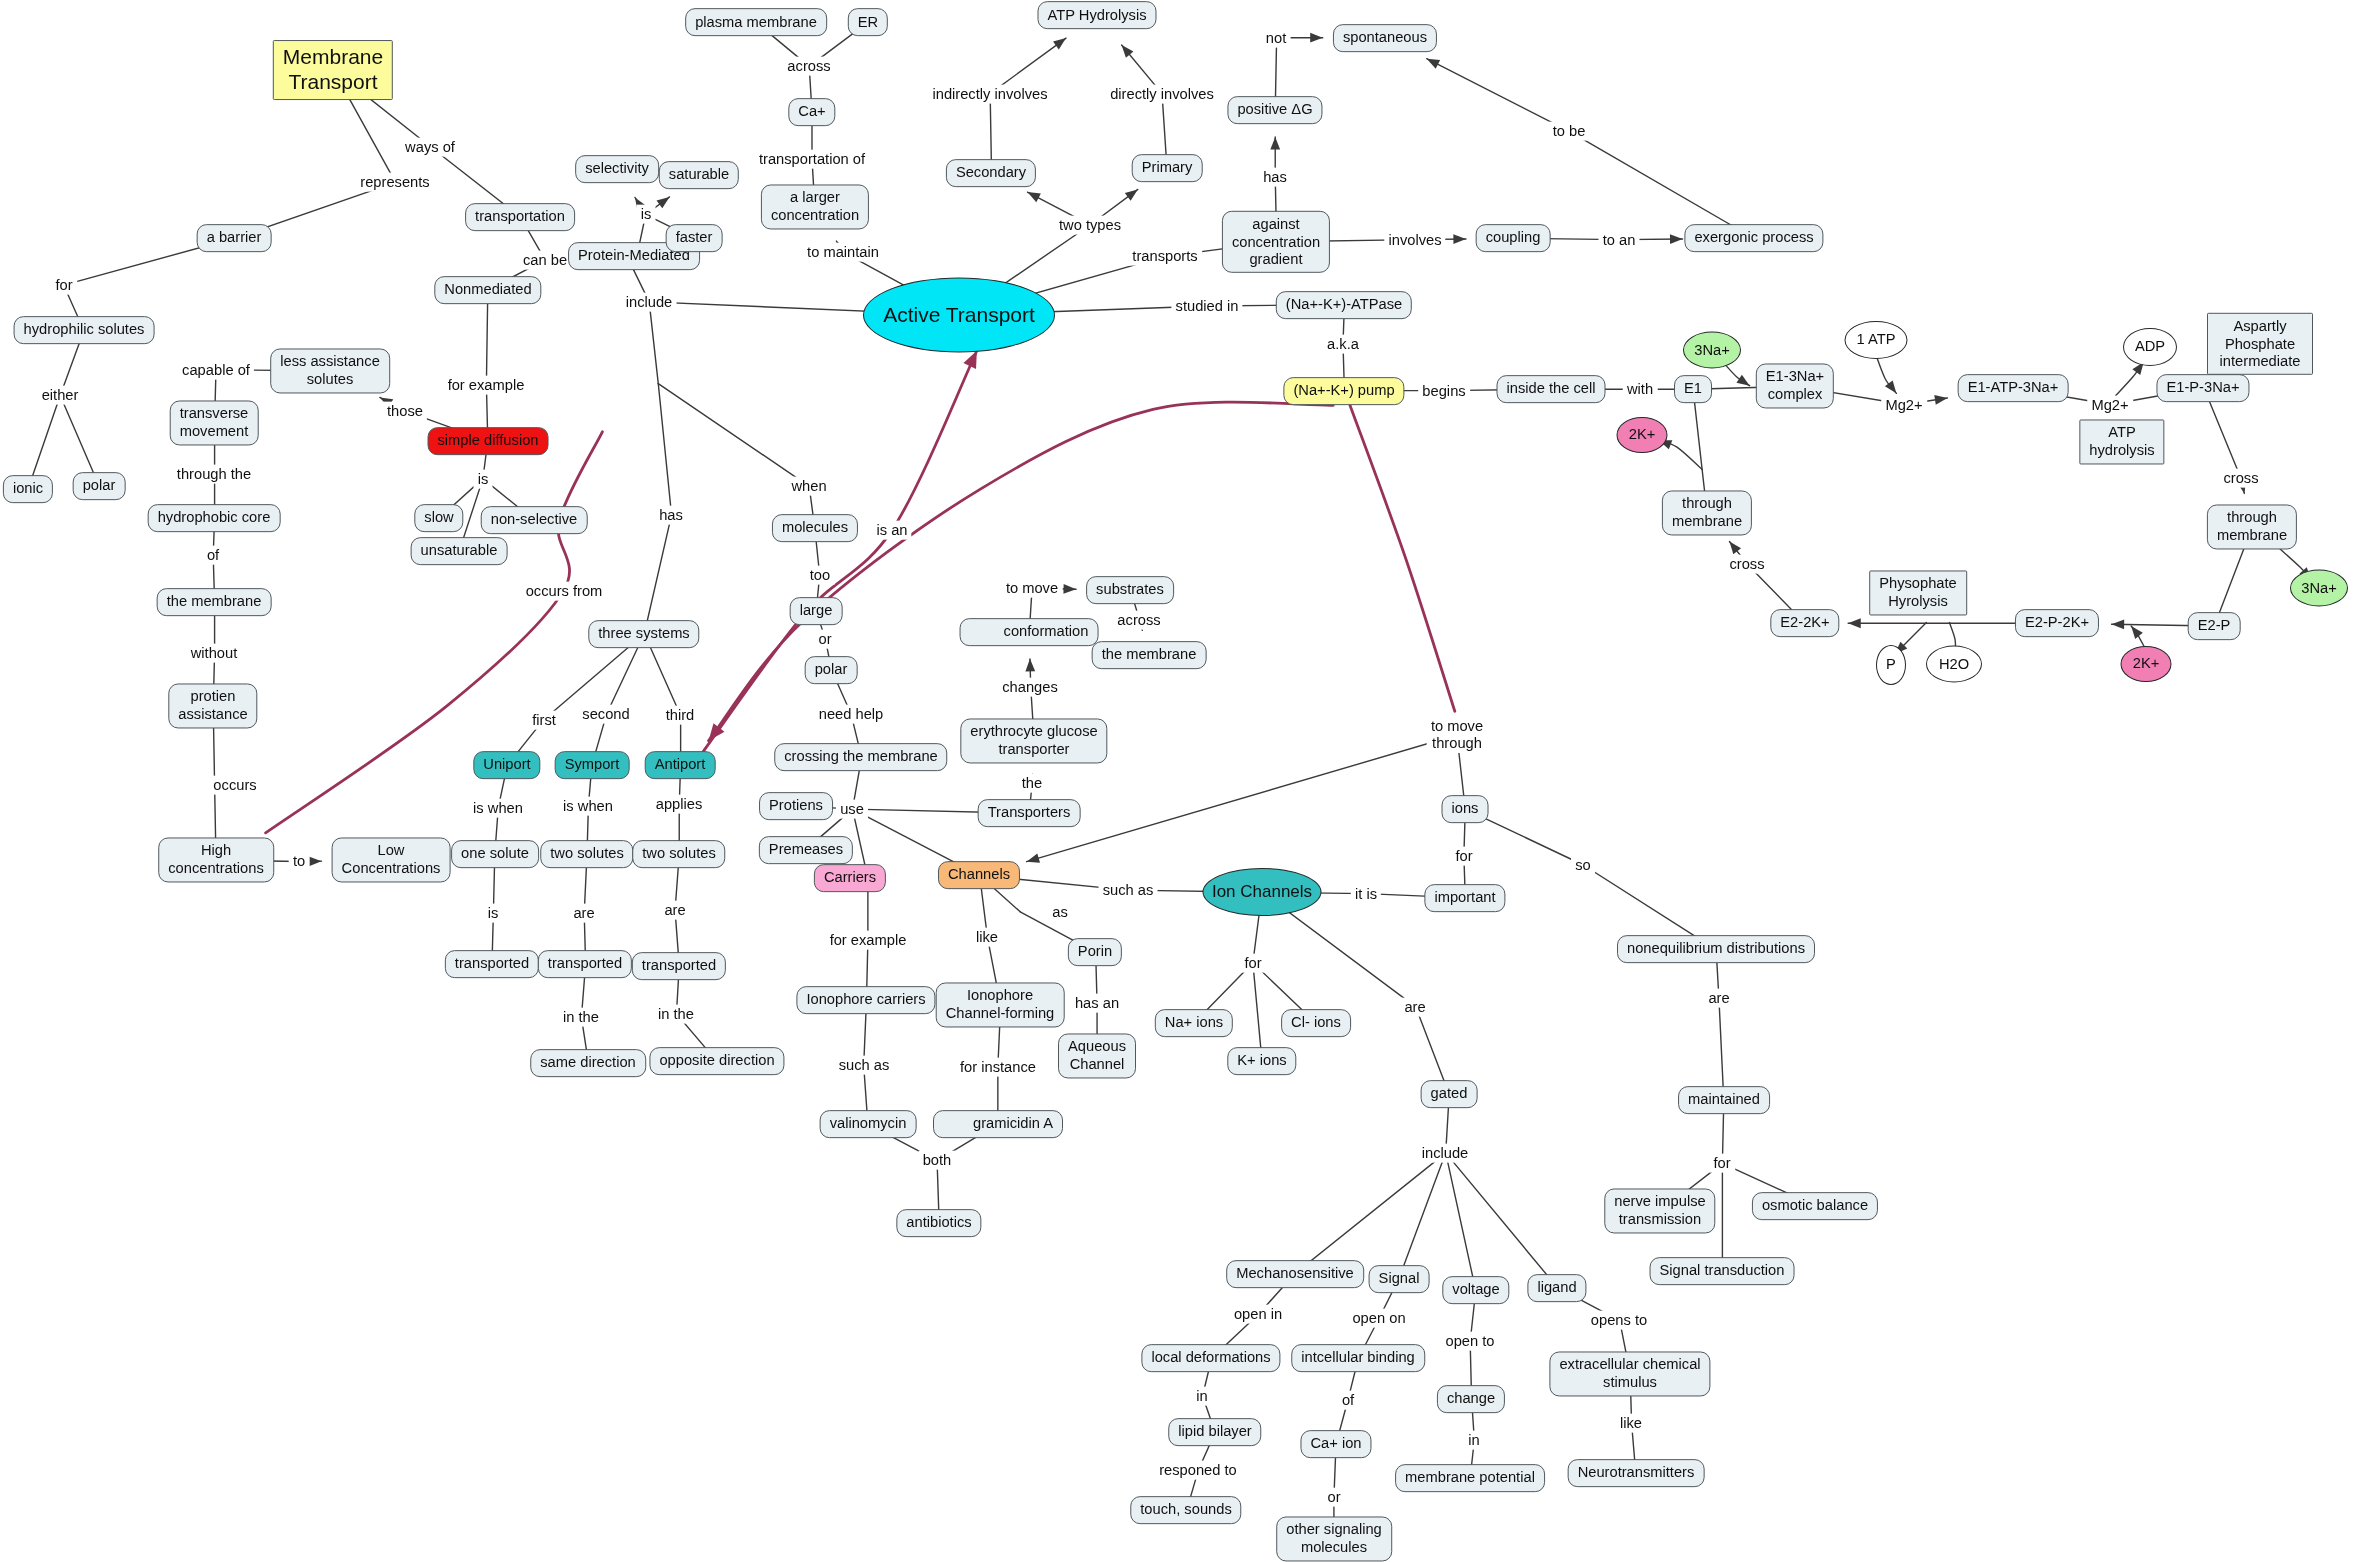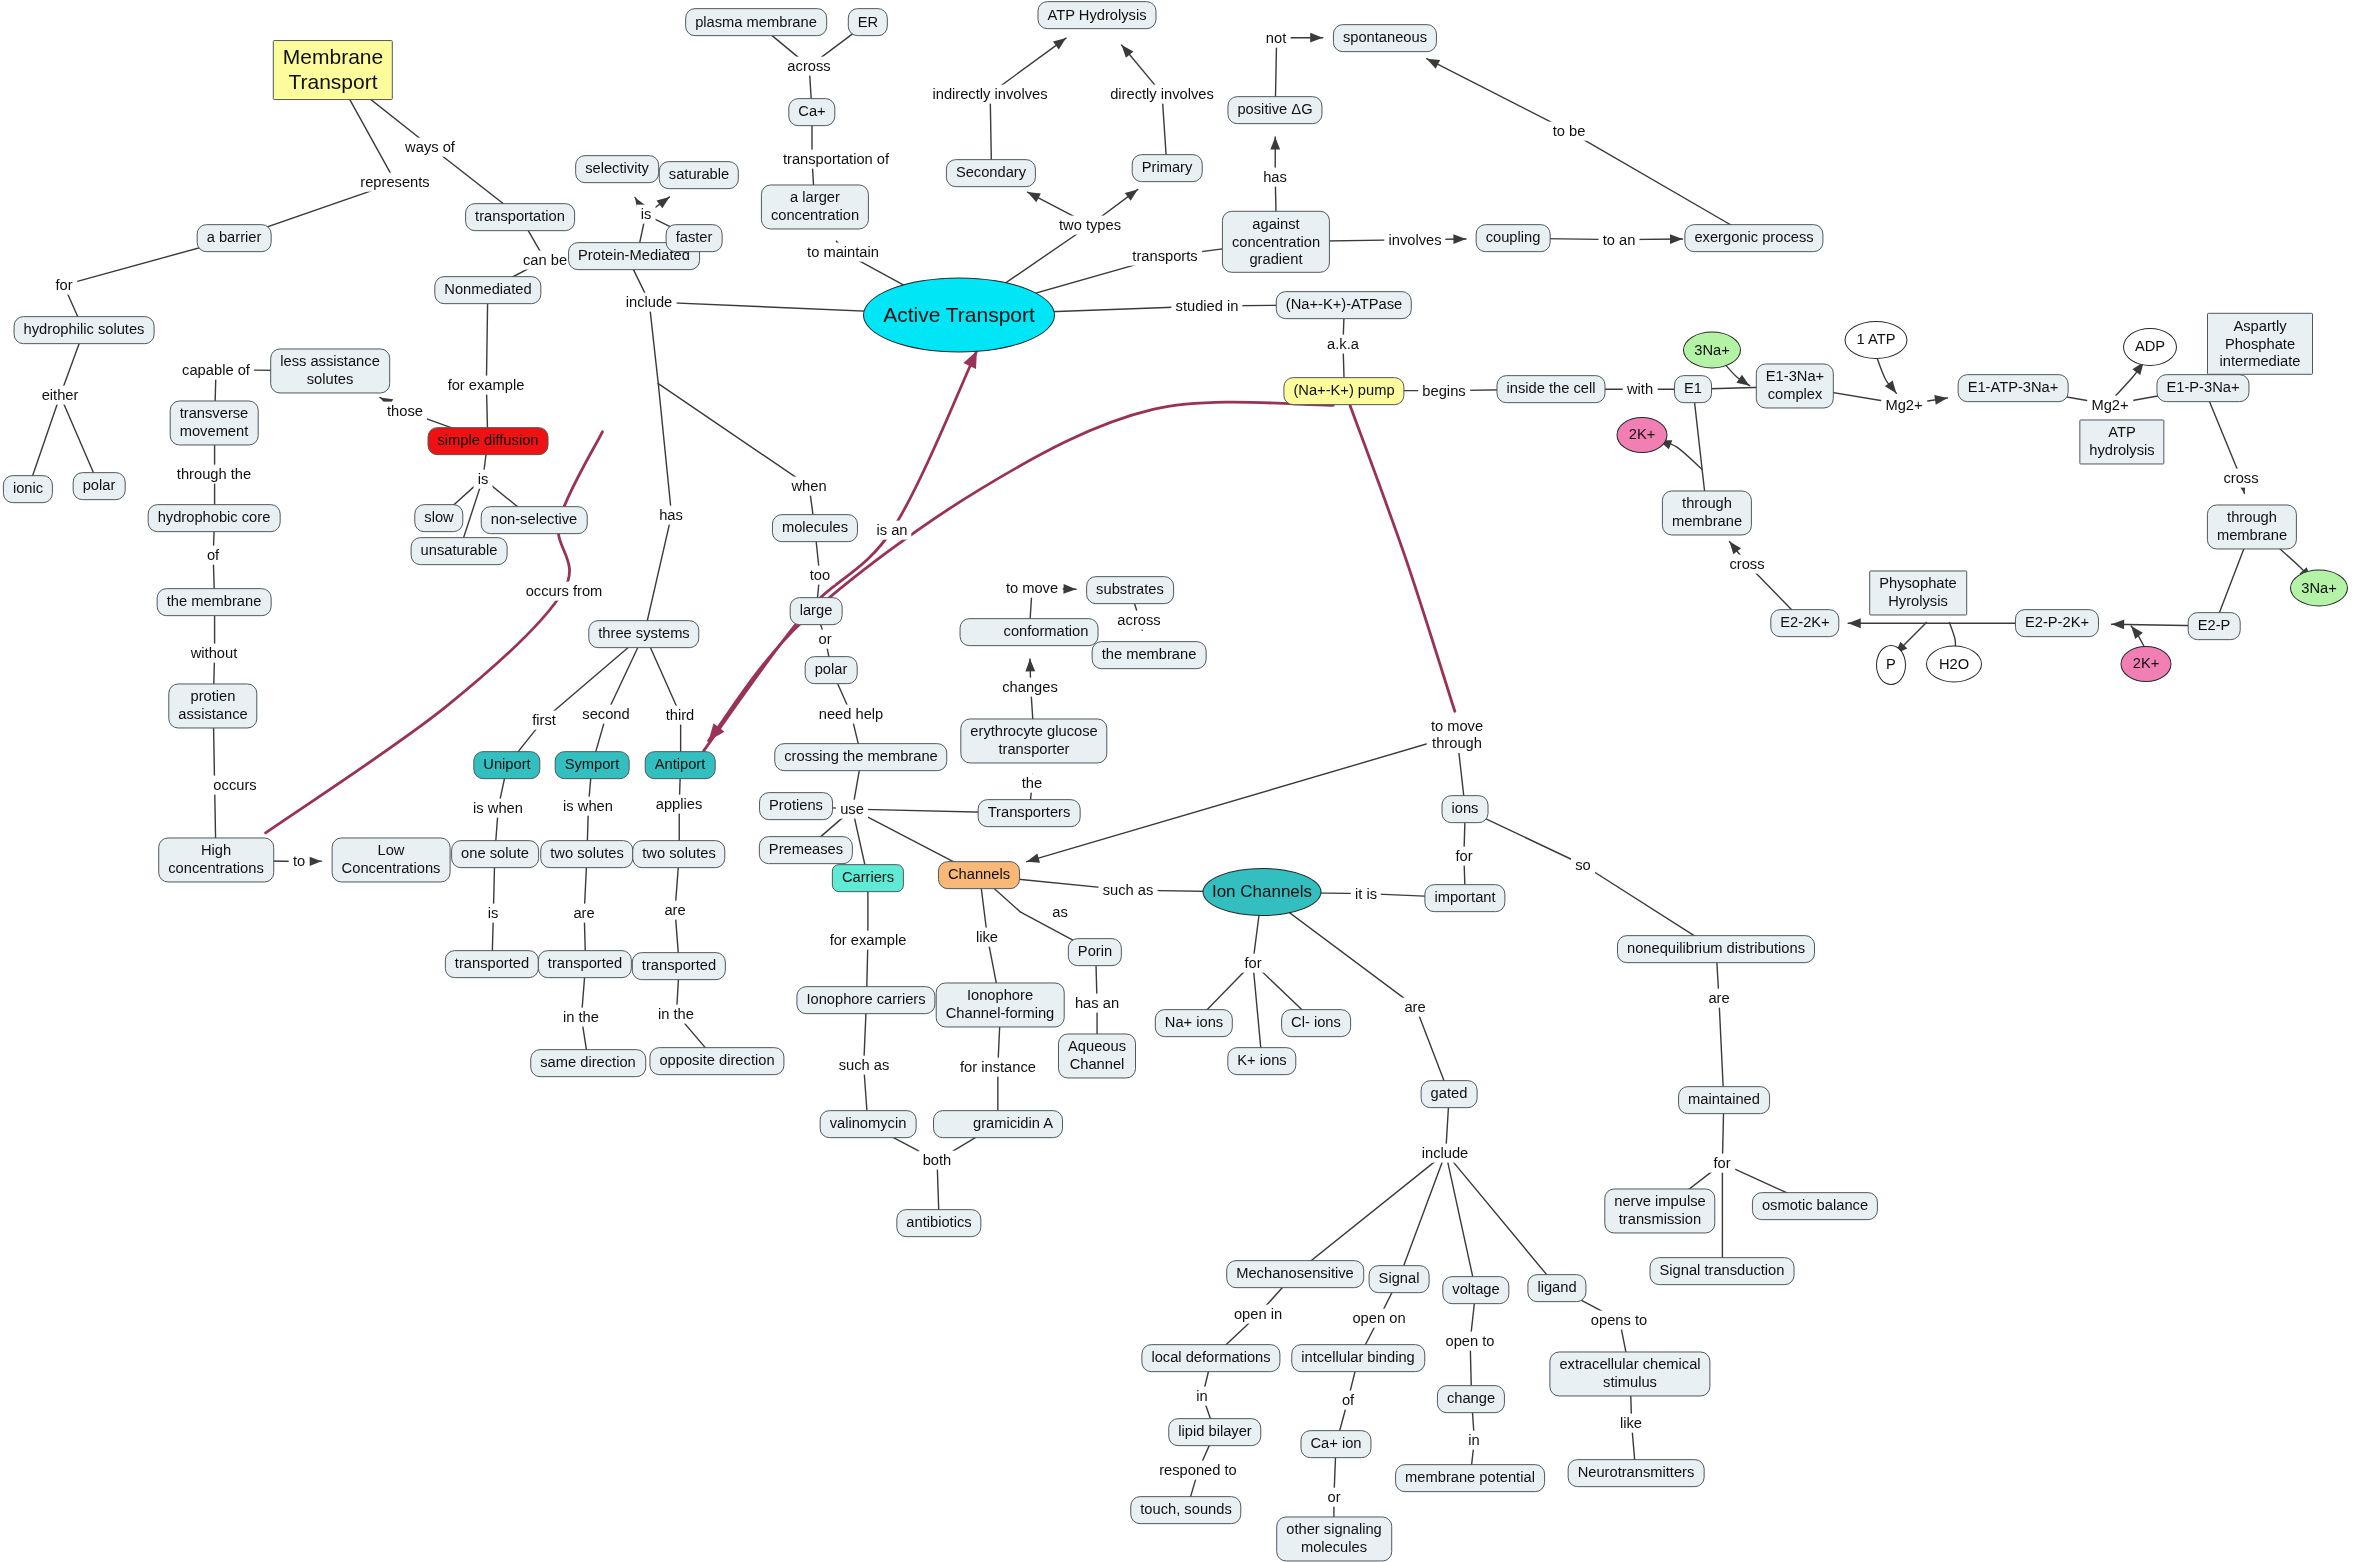--- a/index.html
+++ b/index.html
@@ -304,21 +304,21 @@
     <div class="node b" style="left: 815px; top: 528px;">molecules</div>
     <div class="node l" style="left: 820px; top: 575px;">too</div>
     <div class="node b" style="left: 816px; top: 611px;">large</div>
     <div class="node l" style="left: 825px; top: 639px;">or</div>
     <div class="node b" style="left: 831px; top: 670px;">polar</div>
     <div class="node l" style="left: 851px; top: 714px;">need help</div>
     <div class="node b" style="left: 861px; top: 757px;">crossing the membrane</div>
     <div class="node b" style="left: 796px; top: 806px;">Protiens</div>
     <div class="node l" style="left: 852px; top: 809px;">use</div>
     <div class="node b" style="left: 806px; top: 850px;">Premeases</div>
-    <div class="node b" style="left: 868px; top: 878px; background: #5eead4; border-radius: 7px;">Carriers</div>
+    <div class="node b" style="left: 850px; top: 878px; background: #f9a8d4;">Carriers</div>
     <div class="node b" style="left: 979px; top: 875px; background: rgb(247, 184, 120);">Channels</div>
     <div class="node b" style="left: 1029px; top: 813px;">Transporters</div>
     <div class="node l" style="left: 1032px; top: 783px;">the</div>
     <div class="node b" style="left: 1034px; top: 741px;">erythrocyte glucose
 transporter</div>
     <div class="node l" style="left: 1030px; top: 687px;">changes</div>
     <div class="node b" style="left: 1029px; top: 632px; padding-left: 43px;">conformation</div>
     <div class="node l" style="left: 1032px; top: 588px;">to move</div>
     <div class="node b" style="left: 1130px; top: 590px;">substrates</div>
     <div class="node l" style="left: 1139px; top: 620px;">across</div>
@@ -386,21 +386,21 @@
     <div class="node b" style="left: 1470px; top: 1478px;">membrane potential</div>
     <div class="node l" style="left: 1619px; top: 1320px;">opens to</div>
     <div class="node b" style="left: 1630px; top: 1374px;">extracellular chemical
 stimulus</div>
     <div class="node l" style="left: 1631px; top: 1423px;">like</div>
     <div class="node b" style="left: 1636px; top: 1473px;">Neurotransmitters</div>
     <div class="node e" style="left: 959px; top: 315px; background: rgb(0, 230, 246); font-size: 21px; width: 190px; height: 73px;">Active Transport</div>
     <div class="node l" style="left: 843px; top: 252px;">to maintain</div>
     <div class="node b" style="left: 815px; top: 207px;">a larger
 concentration</div>
-    <div class="node l" style="left: 812px; top: 159px; margin-left: 24px;">transportation of</div>
+    <div class="node l" style="left: 812px; top: 159px;">transportation of</div>
     <div class="node b" style="left: 812px; top: 112px;">Ca+</div>
     <div class="node l" style="left: 809px; top: 66px;">across</div>
     <div class="node b" style="left: 756px; top: 22.4px;">plasma membrane</div>
     <div class="node b" style="left: 868px; top: 22.4px;">ER</div>
     <div class="node l" style="left: 1090px; top: 225px;">two types</div>
     <div class="node b" style="left: 991px; top: 173px;">Secondary</div>
     <div class="node b" style="left: 1167px; top: 168px;">Primary</div>
     <div class="node l" style="left: 990px; top: 94px;">indirectly involves</div>
     <div class="node l" style="left: 1162px; top: 94px;">directly involves</div>
     <div class="node b" style="left: 1097px; top: 15.4px;">ATP Hydrolysis</div>

